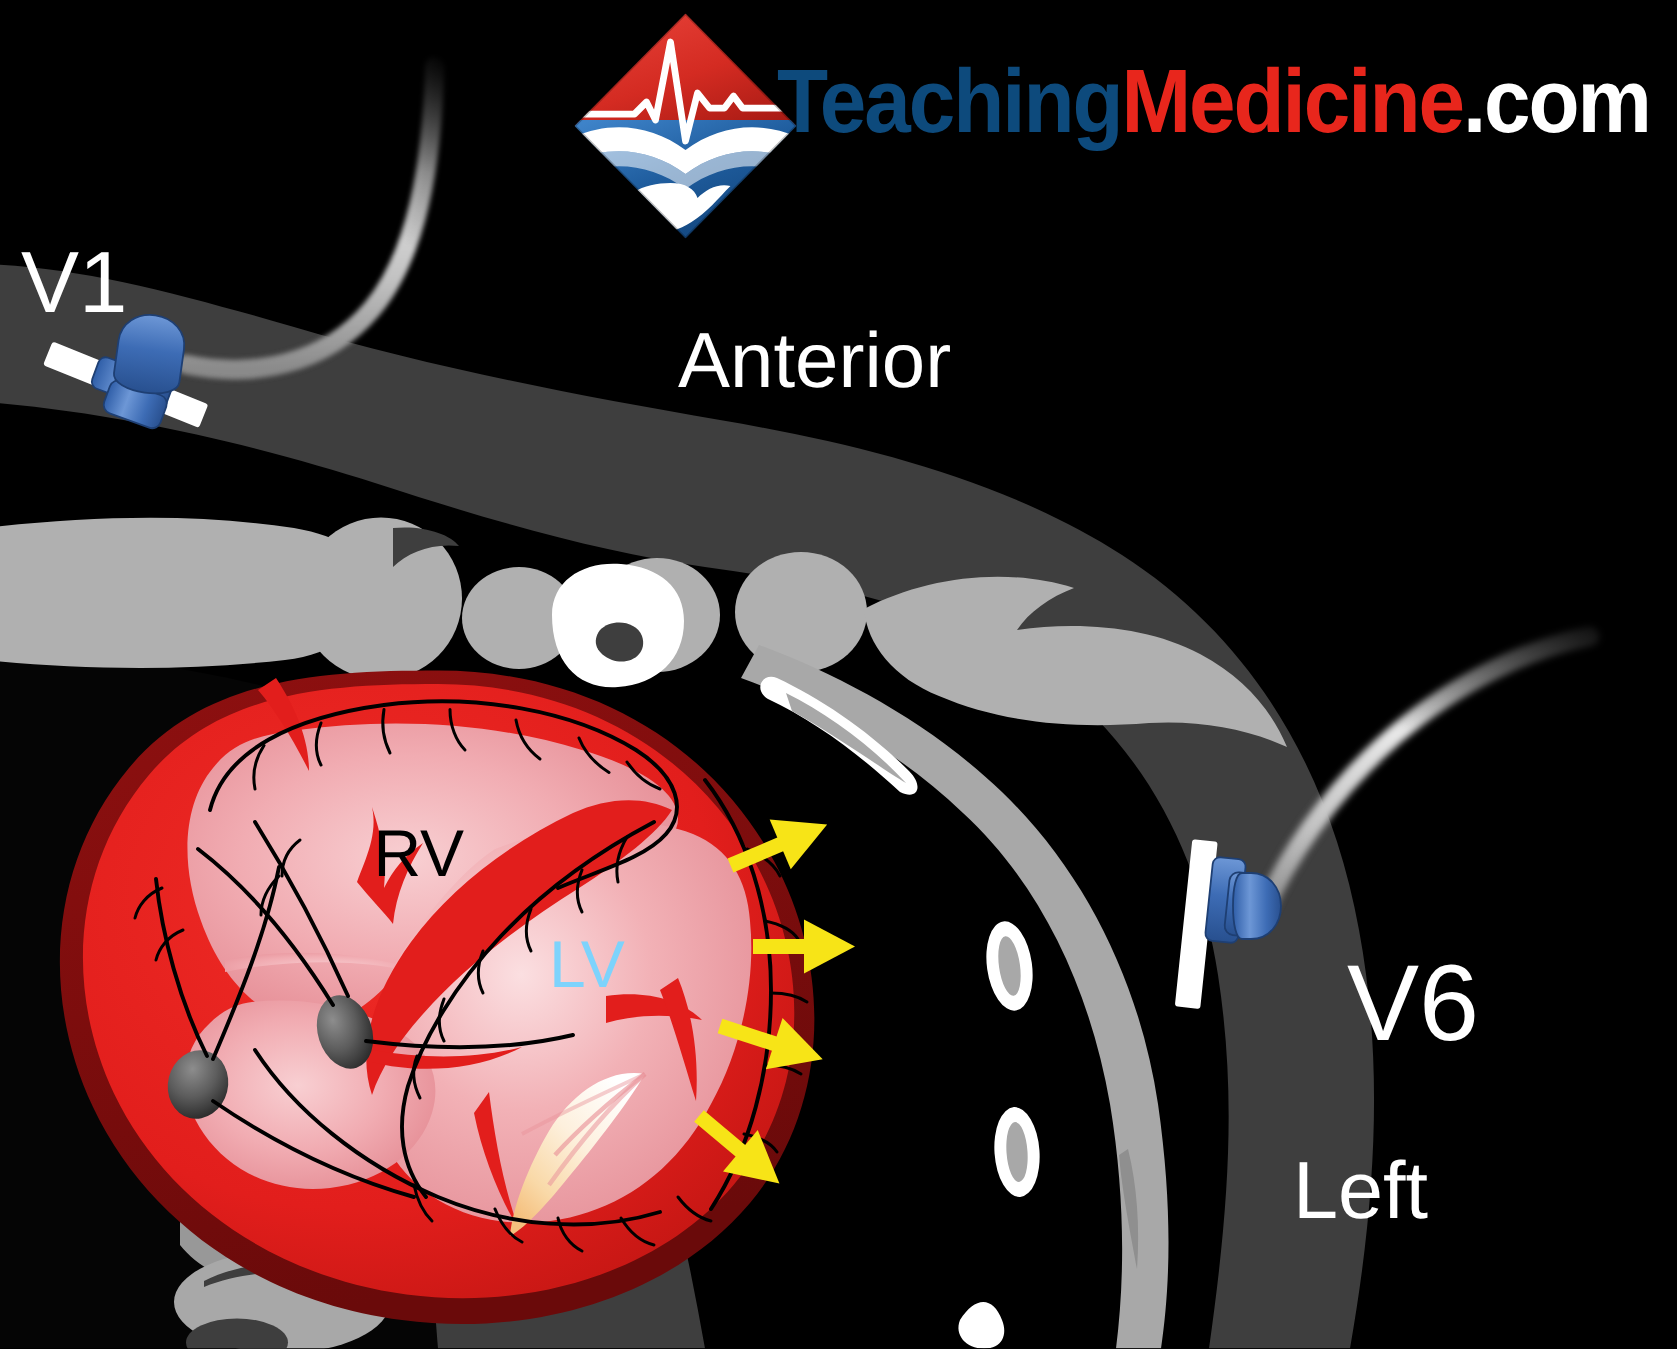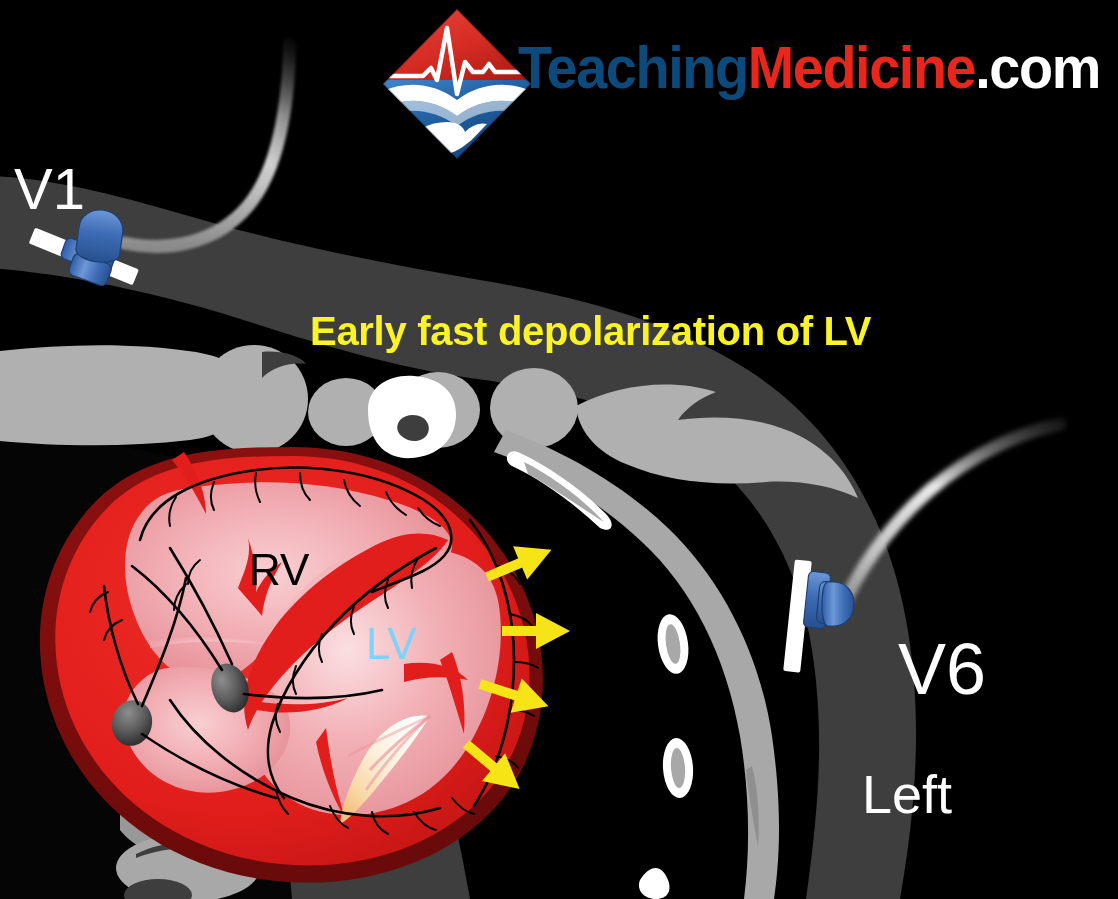--- a/index.html
+++ b/index.html
@@ -508,22 +508,22 @@
       <path d="M 78 3 L 152 78 L 78 153 L 4 78 Z" fill="none" stroke="#000000" stroke-width="2" opacity="0.25"></path>
     </g>
   </svg>
 
   <div class="brand">
     <span class="w1">Teaching</span><span class="w2">Medicine</span><span class="w3">.com</span>
   </div>
 
   <div class="label lbl-v1">V1</div>
 
-
-  <div class="label lbl-caption">Early fast depolarization of LV</div>
+  <div class="label lbl-anterior">Anterior</div>
+
 
   <div class="label lbl-rv">RV</div>
 
   <div class="label lbl-lv">LV</div>
 
   <div class="label lbl-v6">V6</div>
 
   <div class="label lbl-left">Left</div>
 
 </div>

